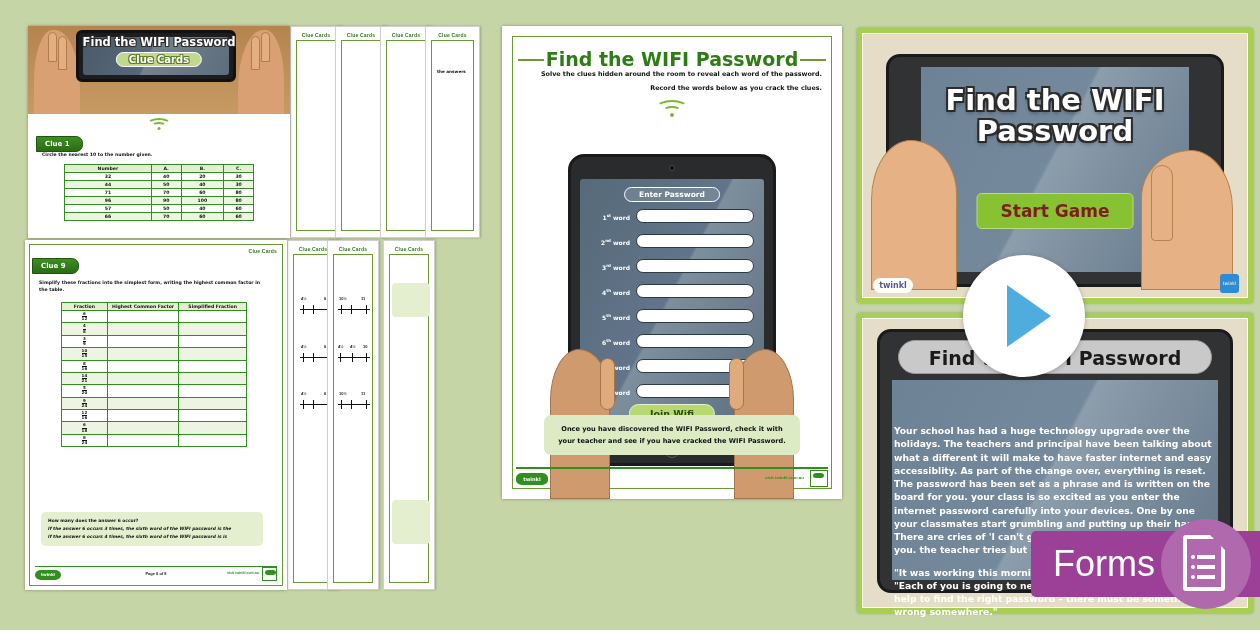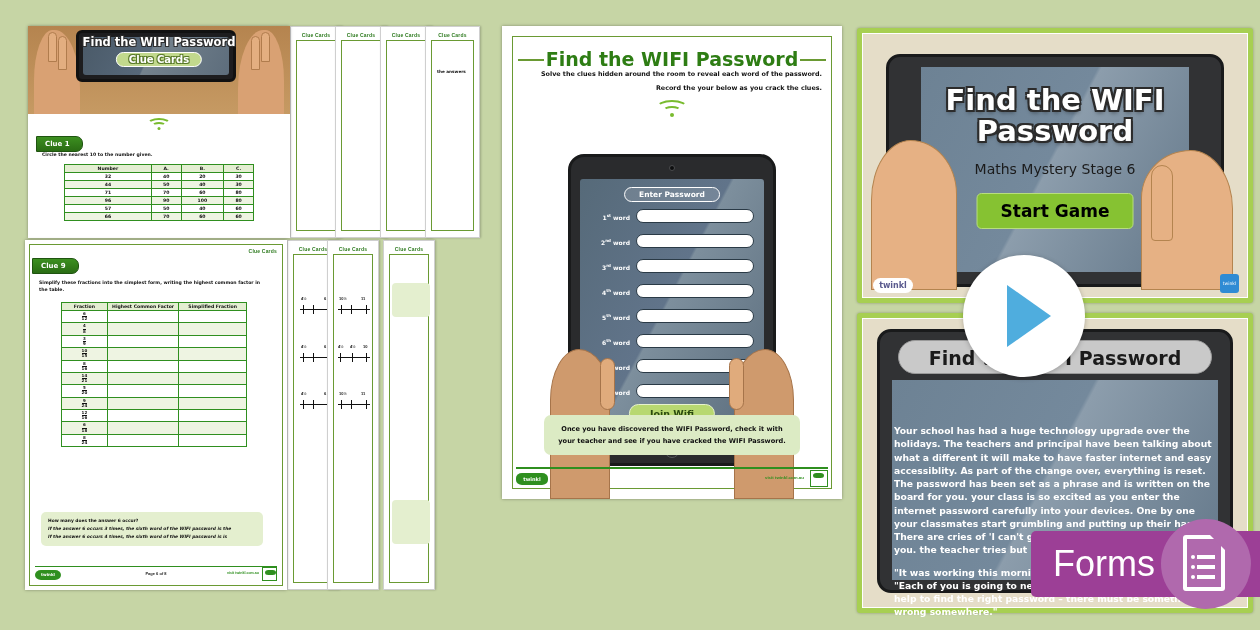--- a/index.html
+++ b/index.html
@@ -263,21 +263,21 @@
   }
   .slide-sub {
     position:absolute; left:0; right:0; top:94px; text-align:center;
     font-size:14px; color:#1b1b1b; font-weight:normal;
     font-family:"DejaVu Sans", sans-serif;
   }
   .start-btn {
     position:absolute; left:50%; transform:translateX(-50%); top:126px;
     padding:7px 23px; border-radius:5px;
     background:#86c232; border:1.5px solid #b8de7e;
-    font-size:17px; font-weight:bold; color:#000000;
+    font-size:17px; font-weight:bold; color:#7f1d1d;
     font-family:"DejaVu Sans", sans-serif; white-space:nowrap;
   }
   .slide-hand { position:absolute; background:#e6b184; border:1.5px solid #b4844f; }
 
   .twinkl-cloud {
     position:absolute; left:10px; bottom:4px;
     width:40px; height:15px; background:#fff; border-radius:9px;
     font-size:8px; font-weight:bold; color:#5a5a8e; text-align:center;
     line-height:15px; font-family:"DejaVu Sans", sans-serif;
   }
@@ -595,21 +595,21 @@
       <span class="page-num">Page 6 of 8</span>
       <span class="site-url">visit twinkl.com.au</span>
       <span class="visit-badge"></span>
     </div>
   </div>
 
   <div class="sheet" id="mainsheet">
     <div class="main-border"></div>
     <div class="main-title">Find the WIFI Password</div>
     <div class="main-line1">Solve the clues hidden around the room to reveal each word of the password.</div>
-    <div class="main-line2">Record the your below as you crack the clues.</div>
+    <div class="main-line2">Record the words below as you crack the clues.</div>
 
     <div class="wifi-ico" style="top:74px;width:34px;height:20px;">
       <span class="wifi-arc" style="width:32px;height:16px;top:0;border-width:2.5px;"></span>
       <span class="wifi-arc" style="width:18px;height:9px;top:6px;border-width:2.5px;"></span>
       <span class="wifi-dot" style="width:4px;height:4px;top:13px;"></span>
     </div>
 
     <div class="big-tablet">
       <span class="cam-dot"></span>
       <span class="home-btn"></span>
@@ -674,21 +674,20 @@
 
   <div class="gpanel" id="gp-top">
     <div class="gpanel-inner">
       <div class="slide-tablet">
         <span style="position:absolute;right:9px;top:50%;transform:translateY(-50%);width:17px;height:17px;border-radius:50%;border:1.5px solid #6a6c6f;"></span>
         <div class="slide-screen">
           <div class="slide-title">
             <span>Find the WIFI</span><br>
             <span>Password</span>
           </div>
-          <div class="slide-sub">Maths Mystery Stage 6</div>
           <div class="start-btn">Start Game</div>
         </div>
 
         <div class="slide-hand" style="left:-18px;bottom:-6px;width:86px;height:150px;border-radius:46% 54% 0 0/40% 36% 0 0;"></div>
         <div class="slide-hand" style="right:-12px;bottom:-6px;width:92px;height:140px;border-radius:54% 46% 0 0/34% 42% 0 0;"></div>
         <div class="slide-hand" style="right:48px;top:108px;width:22px;height:76px;border-radius:11px 11px 4px 4px;"></div>
       </div>
       <div class="twinkl-cloud">twinkl</div>
       <div class="twinkl-sq">twinkl</div>
     </div>

